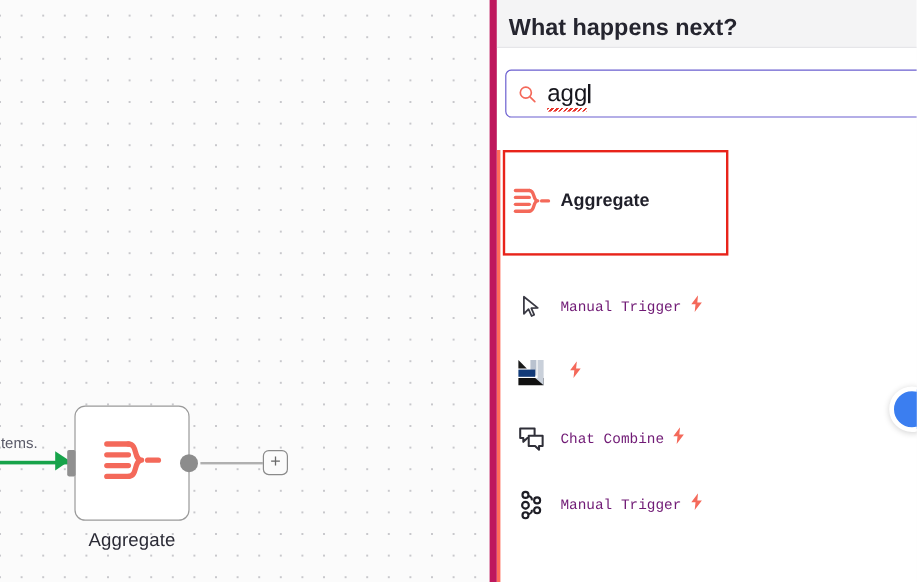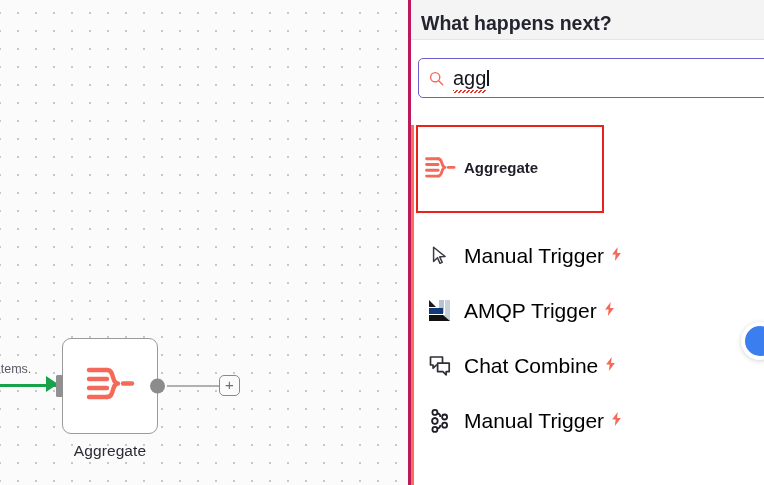--- a/index.html
+++ b/index.html
@@ -135,21 +135,21 @@
   }
 
   
   .panel {
     position: absolute;
     left: 408px;
     top: 0;
     width: 356px;
     height: 485px;
     background: #ffffff;
-    border-left: 3px solid #be185d;
+    border-left: 6px solid #be185d;
     box-sizing: border-box;
     overflow: hidden;
   }
 
   .panel-accent {
     position: absolute;
     left: 0;
     top: 125px;
     width: 3px;
     height: 360px;
@@ -279,23 +279,24 @@
 
   .item-icon {
     width: 48px;
     flex: 0 0 48px;
     display: flex;
     align-items: center;
     justify-content: center;
   }
 
   .item-label {
-    font-size: 21px;
-    color: #000000;
+    font-size: 12px;
+    color: #701a75;
     white-space: nowrap;
+    font-family: Liberation Mono, monospace;
   }
 
   .bolt {
     margin-left: 7px;
     display: inline-block;
     vertical-align: -1px;
   }
 
   
   .fab {
@@ -405,21 +406,20 @@
           <svg width="26" height="26" viewBox="0 0 26 26">
             <polygon points="2,2 11,2 11,11 2,11" fill="#ffffff"></polygon>
             <polygon points="2,2 9,9 2,9" fill="#1a1a1a"></polygon>
             <rect x="12" y="2" width="5" height="13" fill="#b9c2cf"></rect>
             <rect x="18" y="2" width="5" height="17" fill="#c9d0da"></rect>
             <rect x="2" y="10" width="14" height="6" fill="#123a78"></rect>
             <polygon points="2,17 23,17 23,23 2,23" fill="#111111"></polygon>
             <polygon points="16,17 23,17 23,23" fill="#c9d0da"></polygon>
           </svg>
         </span>
-        <span class="item-label">AMQP Trigger</span>
         <span class="bolt">
           <svg width="11" height="14" viewBox="0 0 10 14">
             <path d="M6.2 0 L0.6 7.6 L4.1 7.6 L3.4 14 L9.4 6.1 L5.6 6.1 Z" fill="#f4695a"></path>
           </svg>
         </span>
       </div>
 
       <div class="list-item">
         <span class="item-icon">
           <svg width="24" height="24" viewBox="0 0 24 24">

